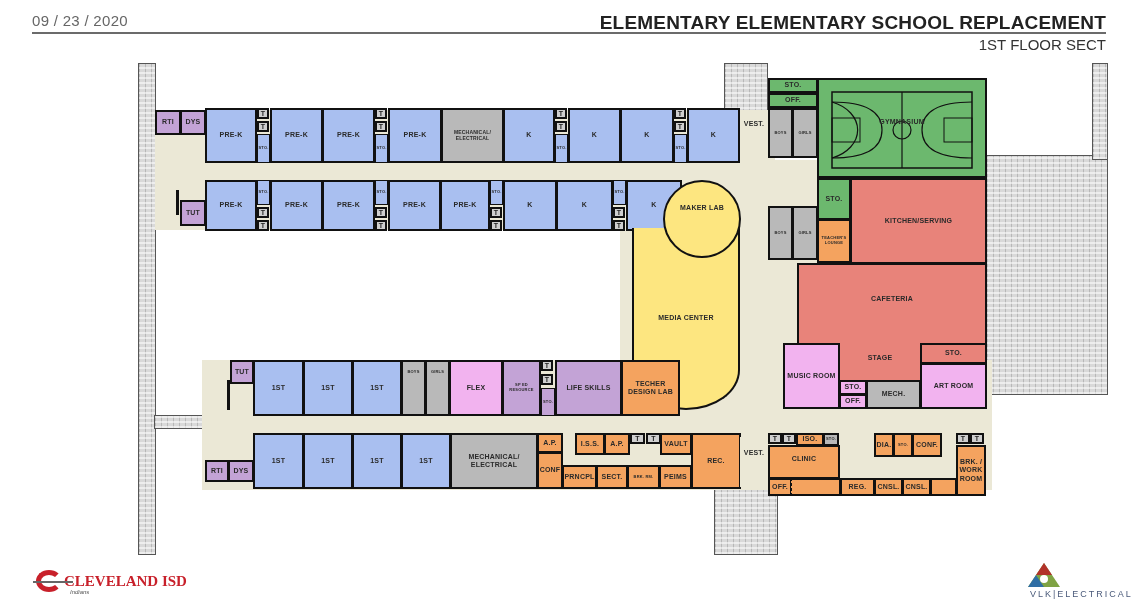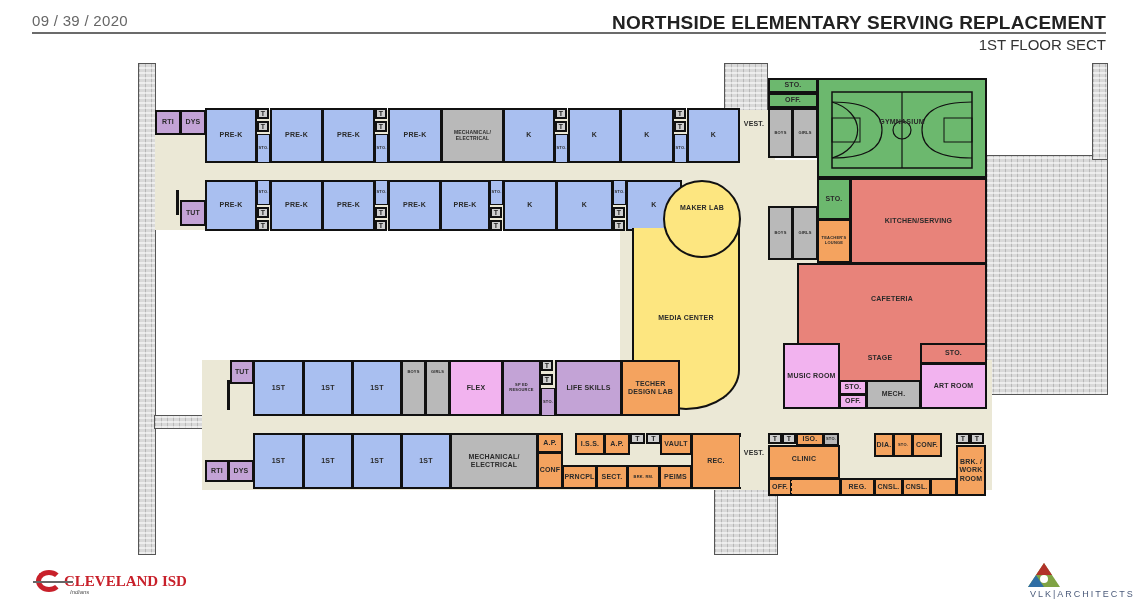--- a/index.html
+++ b/index.html
@@ -32,23 +32,23 @@
   .logo-c::after{content:"";position:absolute;left:-8px;top:6px;width:40px;height:2px;background:#666;}
   .logo-text{font-family:"Liberation Serif",serif;font-weight:bold;color:#c8202a;font-size:15px;margin-left:2px;}
   .logo-sub{position:absolute;left:70px;top:589px;font-size:6px;color:#555;font-style:italic;}
   .vlk{position:absolute;left:1027px;top:562px;}
   .vlk-text{position:absolute;left:1030px;top:589px;font-size:9px;color:#4a5a7a;letter-spacing:2px;white-space:nowrap;}
 </style>
 </head>
 <body>
 
 <div>
-  <div class="hdr-date">09 / 39 / 2020</div>
+  <div class="hdr-date">09 / 23 / 2020</div>
   <div class="hdr-line"></div>
-  <div class="hdr-title">NORTHSIDE ELEMENTARY SERVING REPLACEMENT</div>
+  <div class="hdr-title">ELEMENTARY ELEMENTARY SCHOOL REPLACEMENT</div>
   <div class="hdr-sub">1ST FLOOR SECT</div>
 </div>
 
 <div class="plan">
 
   <div class="hatch" style="left:138px;top:63px;width:16px;height:490px;"></div>
   <div class="hatch" style="left:154px;top:415px;width:50px;height:12px;"></div>
   <div class="hatch" style="left:724px;top:63px;width:42px;height:50px;"></div>
   <div class="hatch" style="left:986px;top:155px;width:120px;height:238px;"></div>
   <div class="hatch" style="left:1092px;top:63px;width:14px;height:95px;"></div>
@@ -380,13 +380,13 @@
   <span class="logo-text">CLEVELAND ISD</span>
 </div>
 <div class="logo-sub">Indians</div>
 
 <svg class="vlk" width="34" height="26" viewBox="0 0 34 26">
   <polygon points="17,1 33,25 1,25" fill="#7fa344"></polygon>
   <polygon points="17,1 25,13 9,13" fill="#b2322a"></polygon>
   <polygon points="1,25 9,13 17,25" fill="#2f6ea5"></polygon>
   <circle cx="17" cy="17" r="4" fill="#fff"></circle>
 </svg>
-<div class="vlk-text">VLK|ARCHITECTS</div>
+<div class="vlk-text">VLK|ELECTRICAL</div>
 
 </body></html>

